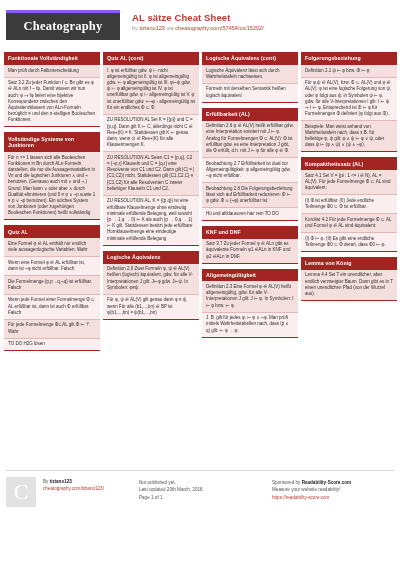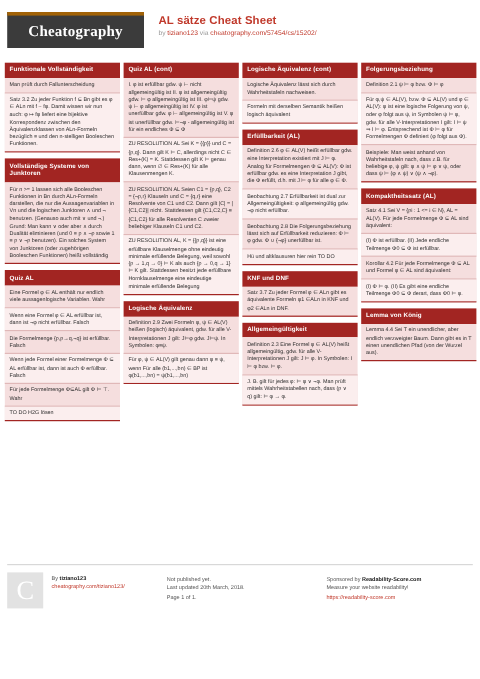--- a/index.html
+++ b/index.html
@@ -10,21 +10,21 @@
     font-family: "Liberation Sans", sans-serif;
     color: #231f20;
   }
   .page { position: relative; width: 400px; height: 566px; overflow: hidden; background:#fff; }
 
   
   .header { display: flex; align-items: flex-start; padding: 10px 6px 0 6px; height: 44px; }
   .logo-wrap { width: 114px; flex: 0 0 114px; }
   .logo {
     background: #3b3b3b; color: #ffffff;
-    border-top: 3px solid #a16207;
+    border-top: 3px solid #8b5cf6;
     height: 30px; width: 114px;
     display: flex; align-items: center; justify-content: center;
     font-family: "Liberation Serif", serif;
     font-size: 12.5px; font-weight: bold; letter-spacing: .2px;
   }
   .titles { padding-left: 12px; padding-top: 2px; }
   .sheet-title {
     color: #c0392b; font-size: 9.5px; font-weight: bold;
     line-height: 11px; letter-spacing: .1px;
   }

